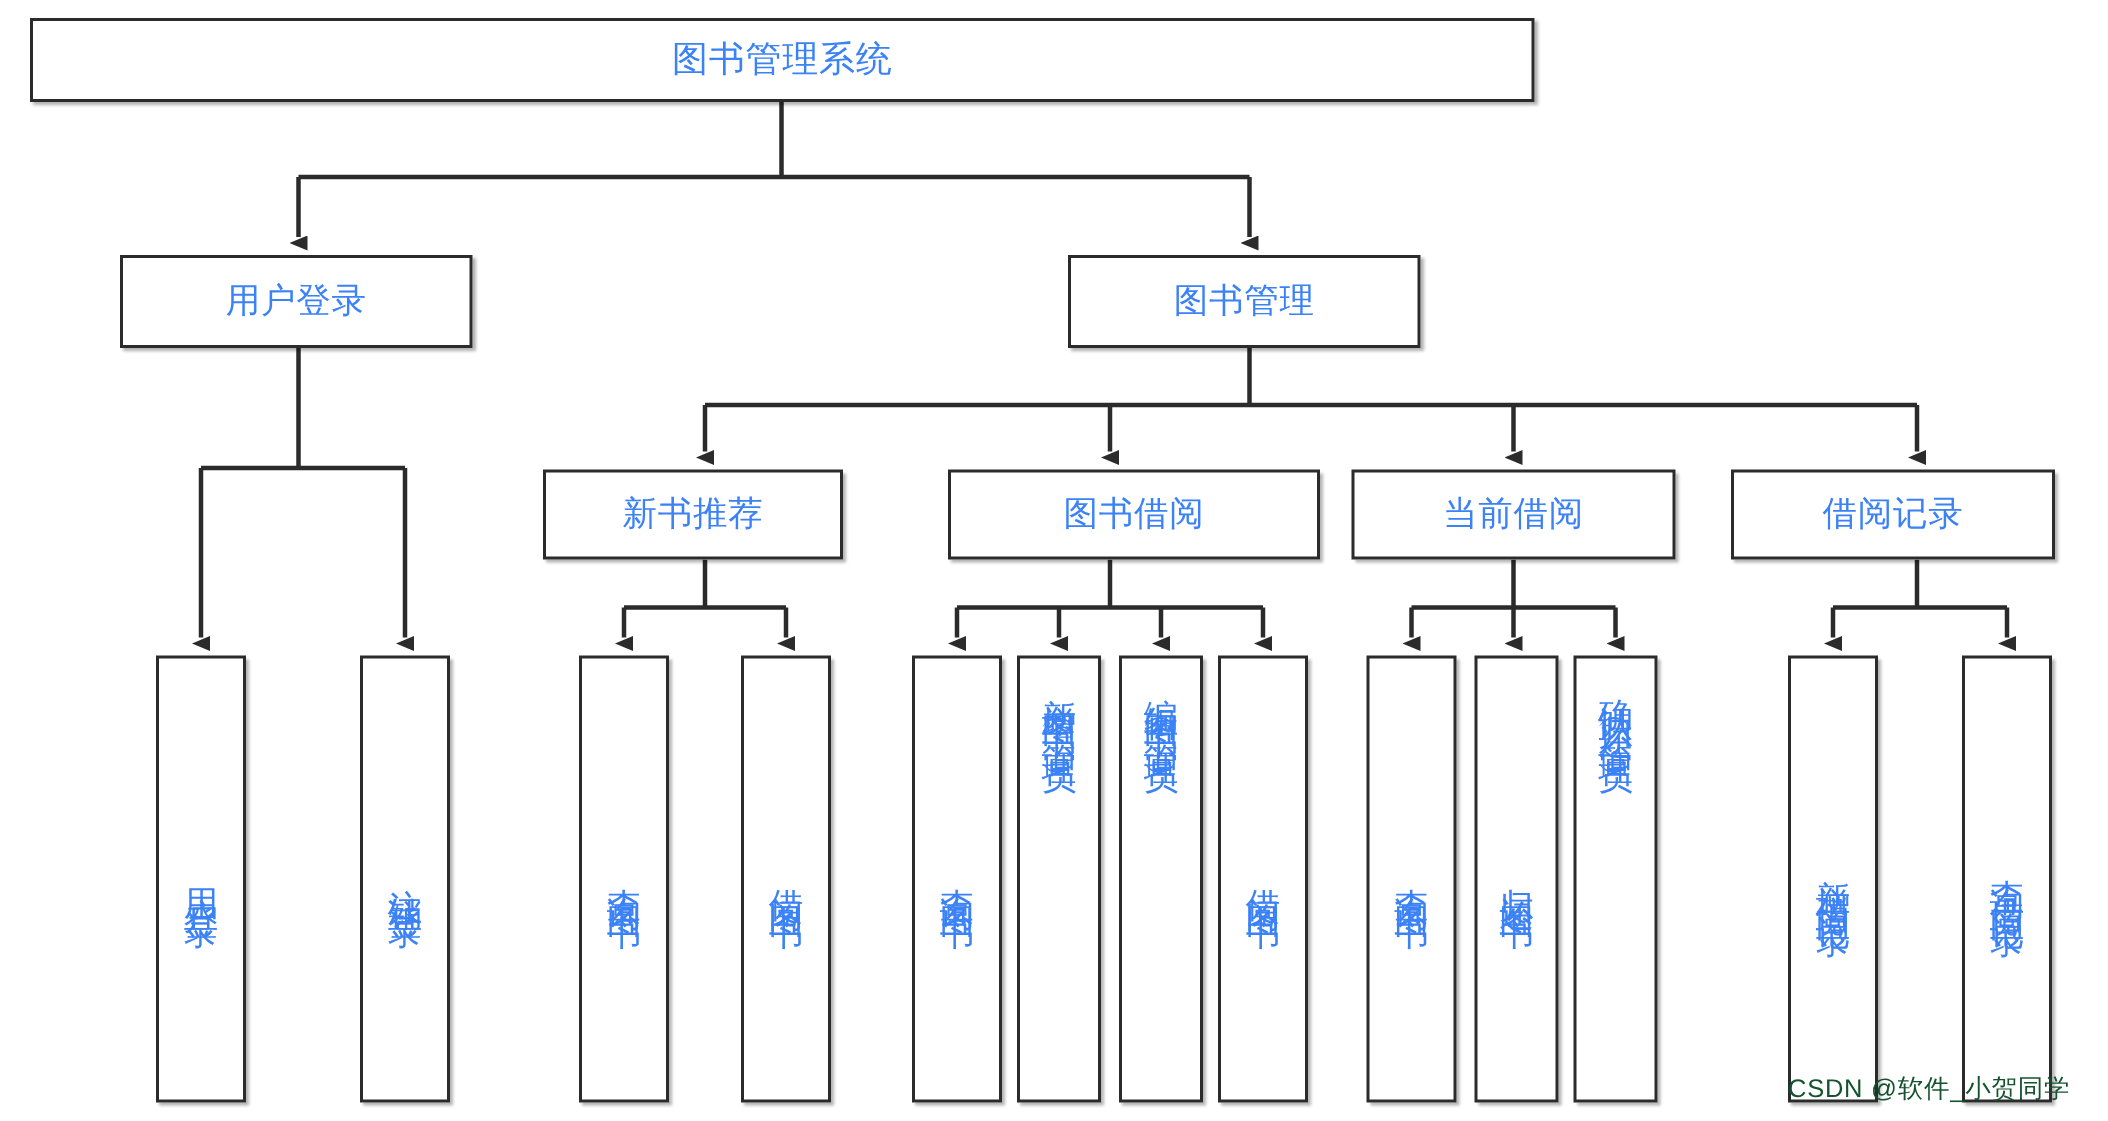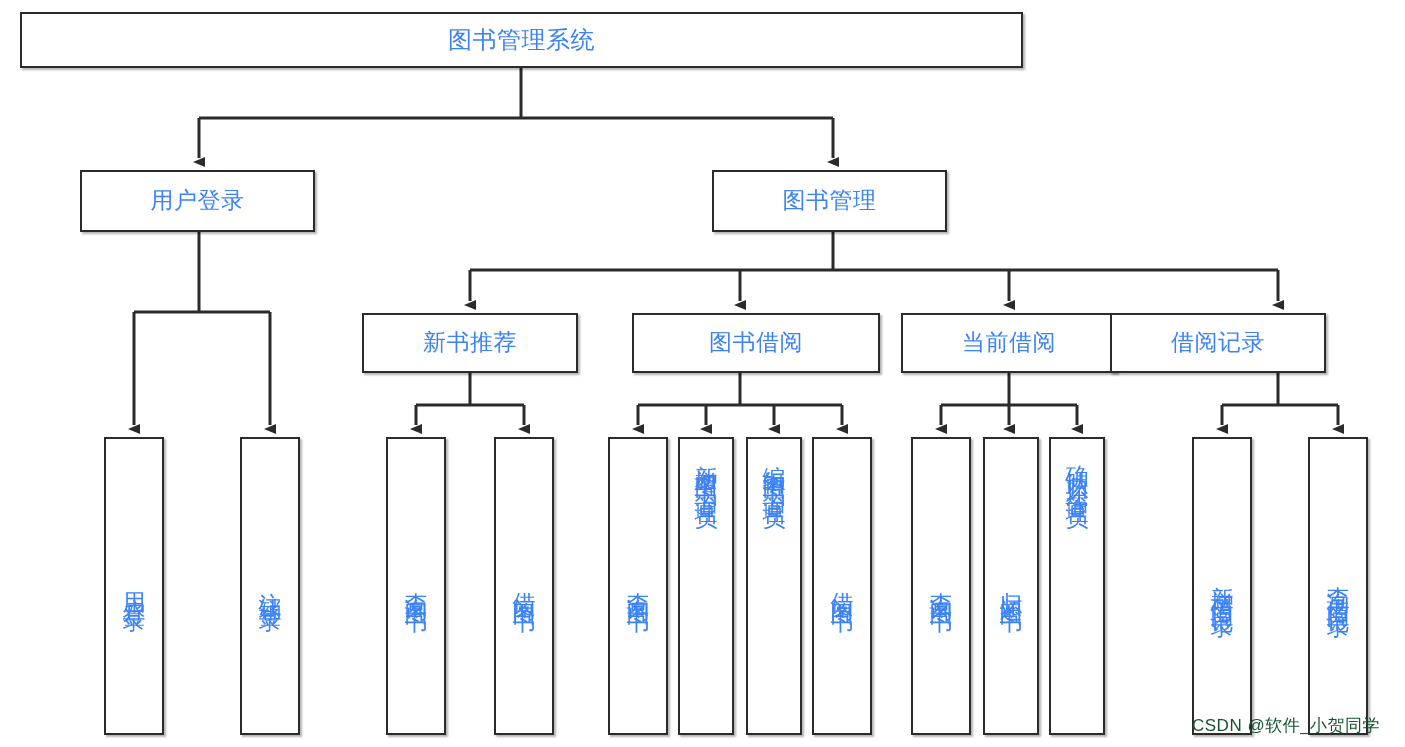--- a/index.html
+++ b/index.html
@@ -140,30 +140,30 @@
     <span class="label">图书管理系统</span>
   </div>
 
   <div class="node horiz" style="left:80px; top:170px; width:235px; height:62px;">
     <span class="label">用户登录</span>
   </div>
   <div class="node horiz" style="left:712px; top:170px; width:235px; height:62px;">
     <span class="label">图书管理</span>
   </div>
 
-  <div class="node horiz" style="left:362px; top:313px; width:216px; height:60px;">
+  <div class="node horiz" style="left:362px; top:313px; width:200px; height:60px;">
     <span class="label">新书推荐</span>
   </div>
   <div class="node horiz" style="left:632px; top:313px; width:248px; height:60px;">
     <span class="label">图书借阅</span>
   </div>
   <div class="node horiz" style="left:901px; top:313px; width:216px; height:60px;">
     <span class="label">当前借阅</span>
   </div>
-  <div class="node horiz" style="left:1110px; top:313px; width:216px; height:60px;">
+  <div class="node horiz" style="left:1154px; top:313px; width:216px; height:60px;">
     <span class="label">借阅记录</span>
   </div>
 
   <div class="node vert mid" style="left:104px; top:437px; width:60px; height:298px;">
     <span class="label">用户登录</span>
   </div>
   <div class="node vert mid" style="left:240px; top:437px; width:60px; height:298px;">
     <span class="label">注销登录</span>
   </div>
 

